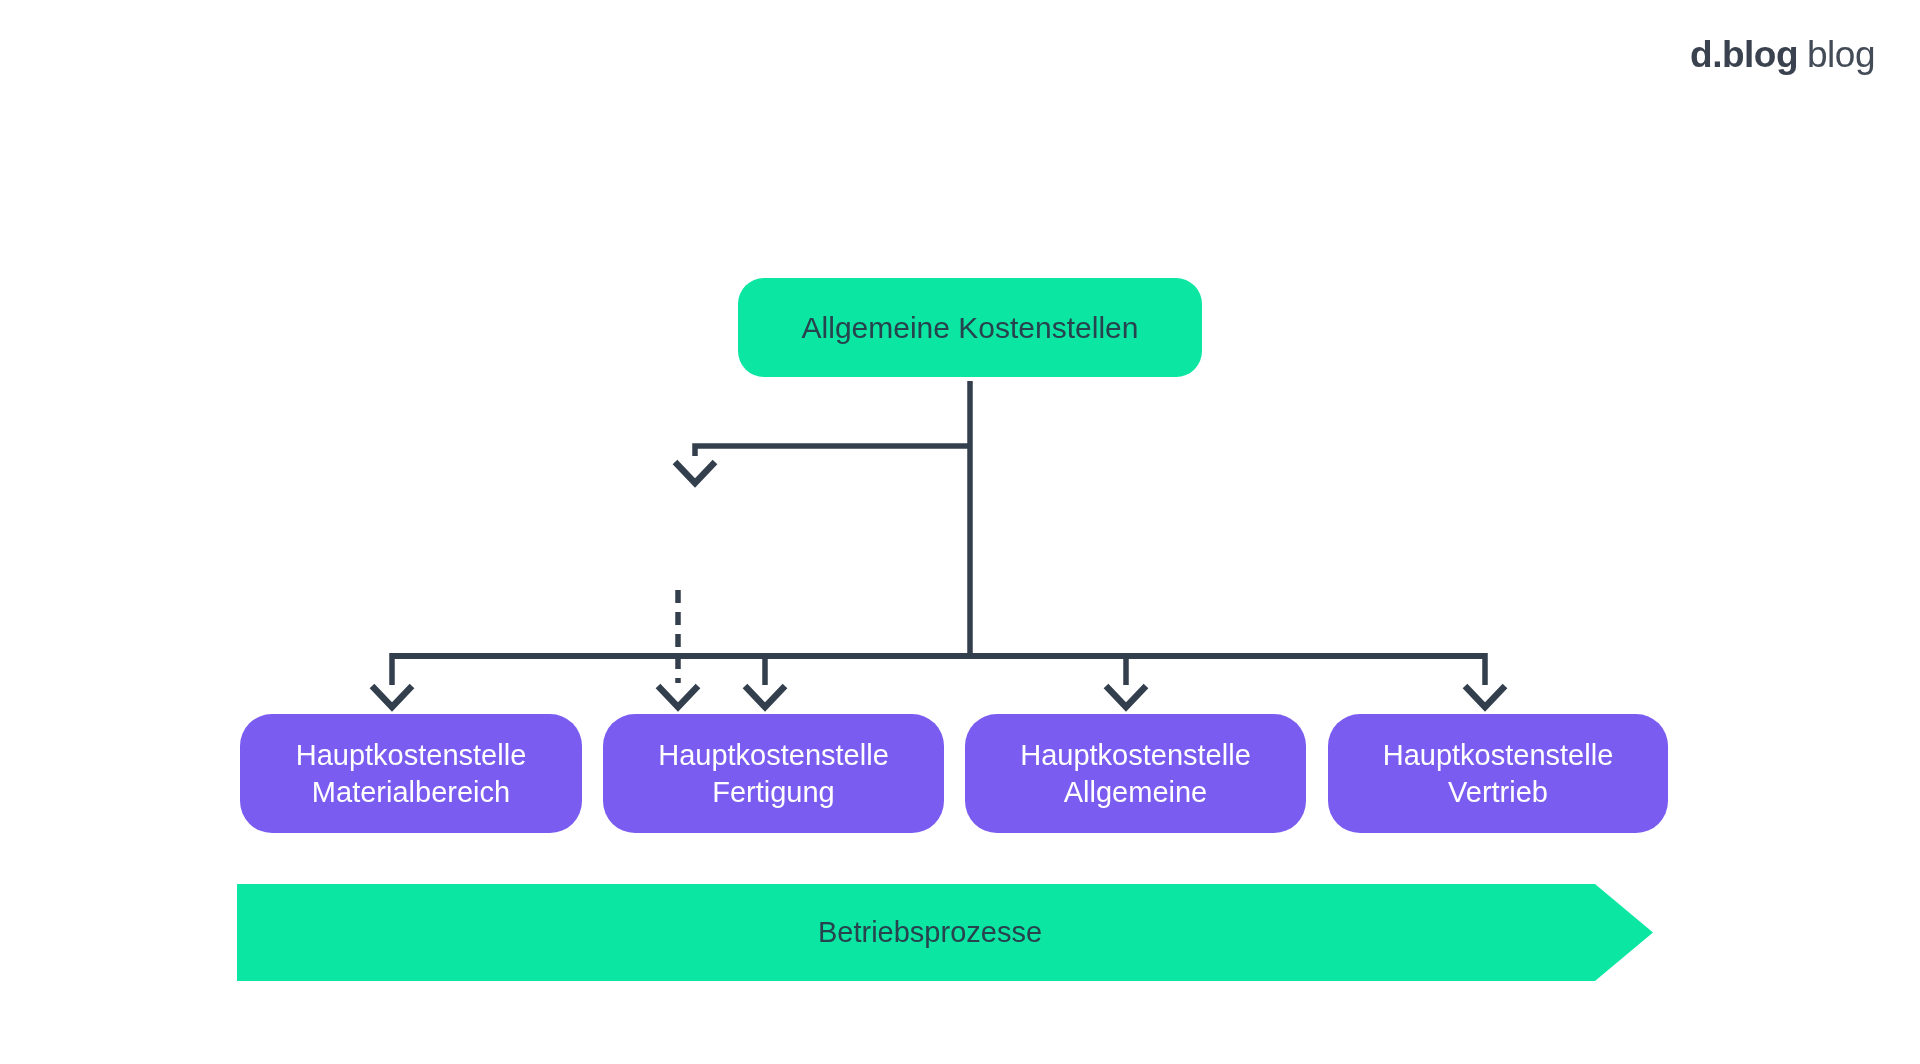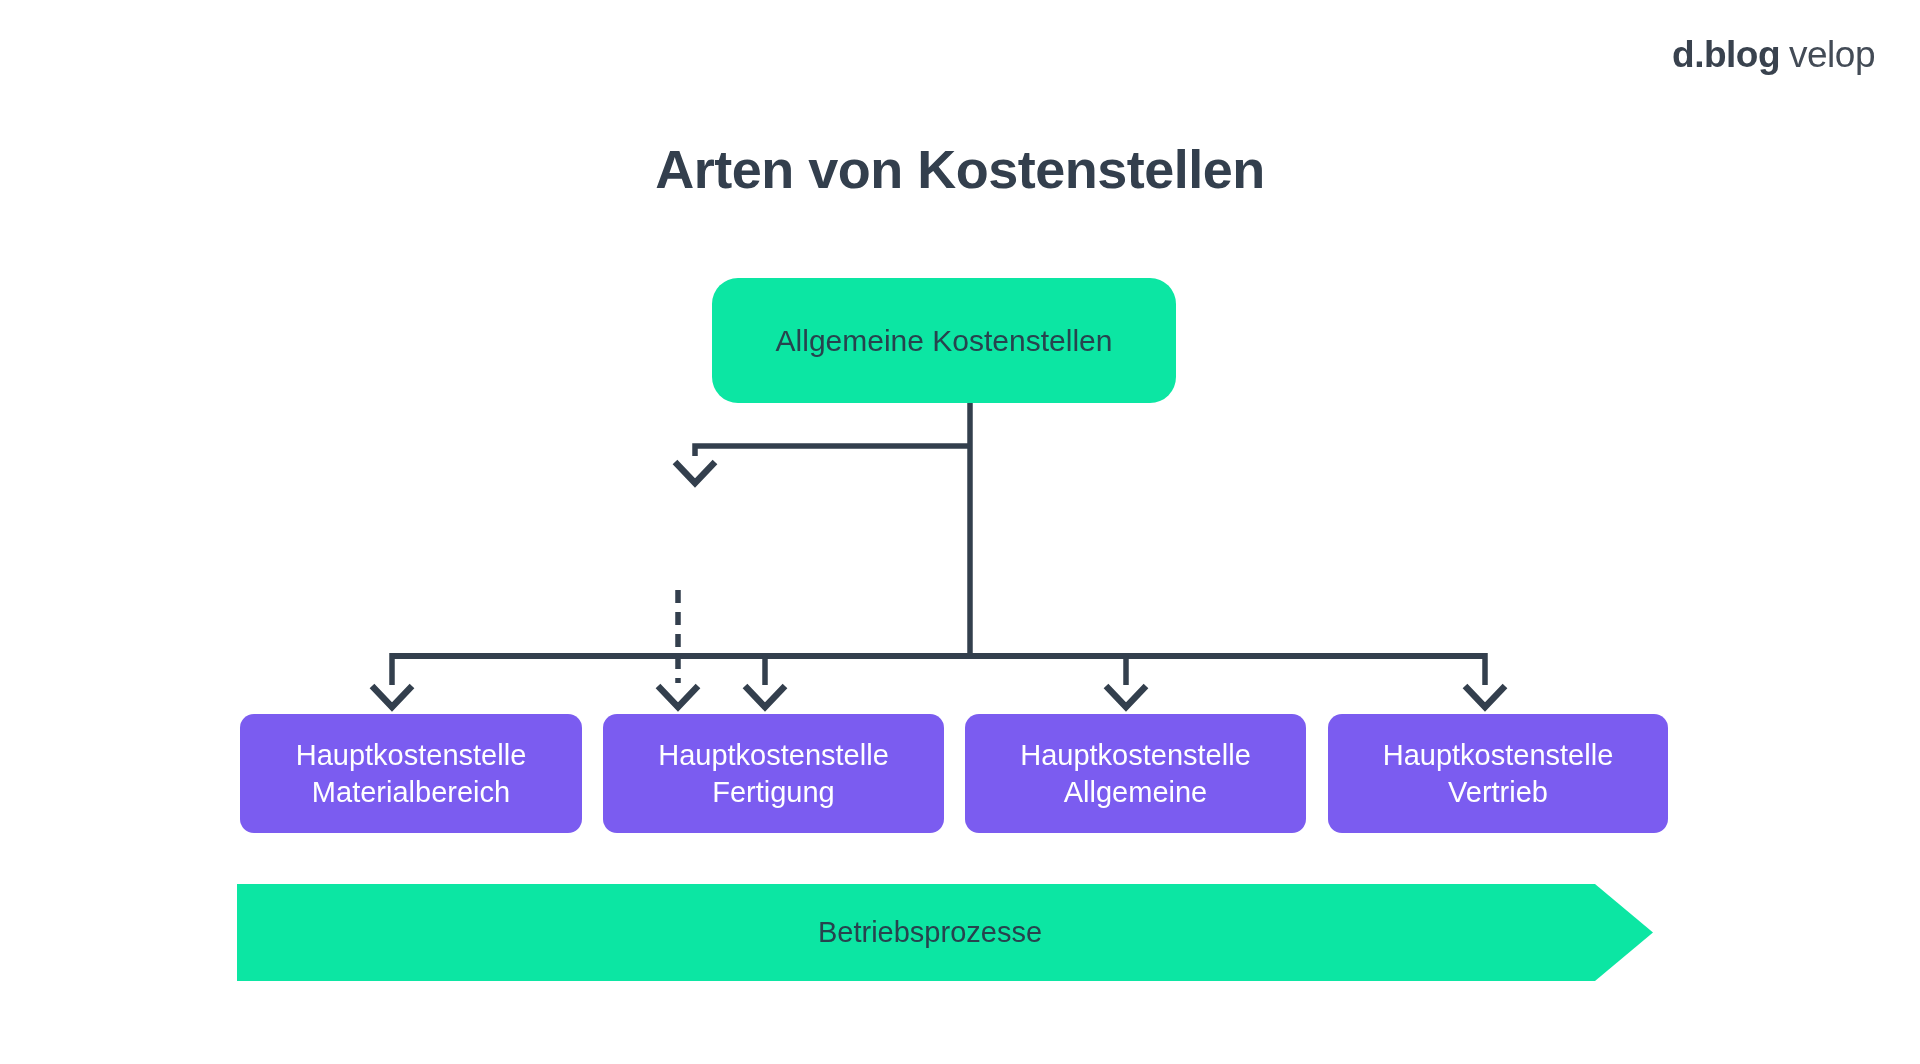--- a/index.html
+++ b/index.html
@@ -27,45 +27,44 @@
 
   
   svg.connectors{position:absolute;left:0;top:0;width:1920px;height:1064px;}
   .conn{stroke:var(--line-dark);fill:none;}
 
   
   .node{position:absolute;display:flex;align-items:center;justify-content:center;
     text-align:center;}
   .node-green{background:var(--green);border-radius:26px;color:var(--text-on-green);
     font-size:30px;}
-  .node-purple{background:var(--purple);border-radius:14px;color:var(--text-on-purple);
+  .node-purple{background:var(--purple);border-radius:32px;color:var(--text-on-purple);
     font-size:29px;line-height:37px;flex-direction:column;}
-  .node-root{left:712px;top:278px;width:464px;height:125px;}
+  .node-root{left:738px;top:278px;width:464px;height:99px;}
   .node-aux{left:510px;top:492px;width:402px;height:96px;}
   .node-p1{left:240px;top:714px;width:342px;height:119px;}
   .node-p2{left:603px;top:714px;width:341px;height:119px;}
   .node-p3{left:965px;top:714px;width:341px;height:119px;}
   .node-p4{left:1328px;top:714px;width:340px;height:119px;}
 
   
   .banner{position:absolute;left:237px;top:884px;width:1416px;height:97px;
     background:var(--green);display:flex;align-items:center;justify-content:center;
     color:var(--text-on-green);font-size:29px;padding-right:30px;
     clip-path:polygon(0 0, calc(100% - 58px) 0, 100% 50%, calc(100% - 58px) 100%, 0 100%);}
 </style>
 </head>
 <body>
 
 <div class="canvas">
 
   <div class="logo">
-    <span class="brand">d.blog</span><span class="suffix">velop</span>
+    <span class="brand">d.blog</span><span class="suffix">blog</span>
   </div>
 
-  <h1 class="title">Arten von Kostenstellen</h1>
 
   <svg class="connectors" viewBox="0 0 1920 1064" aria-hidden="true">
 
     <path class="conn" d="M970 381 V659" stroke-width="5.5"></path>
 
     <path class="conn" d="M970 446 H695 V456" stroke-width="5.5"></path>
     <path class="conn" d="M675 462 L695 483 L715 462" stroke-width="6.5"></path>
 
     <path class="conn" d="M392 656 H1485" stroke-width="6"></path>
     <path class="conn" d="M392 653 V685" stroke-width="5.5"></path>

